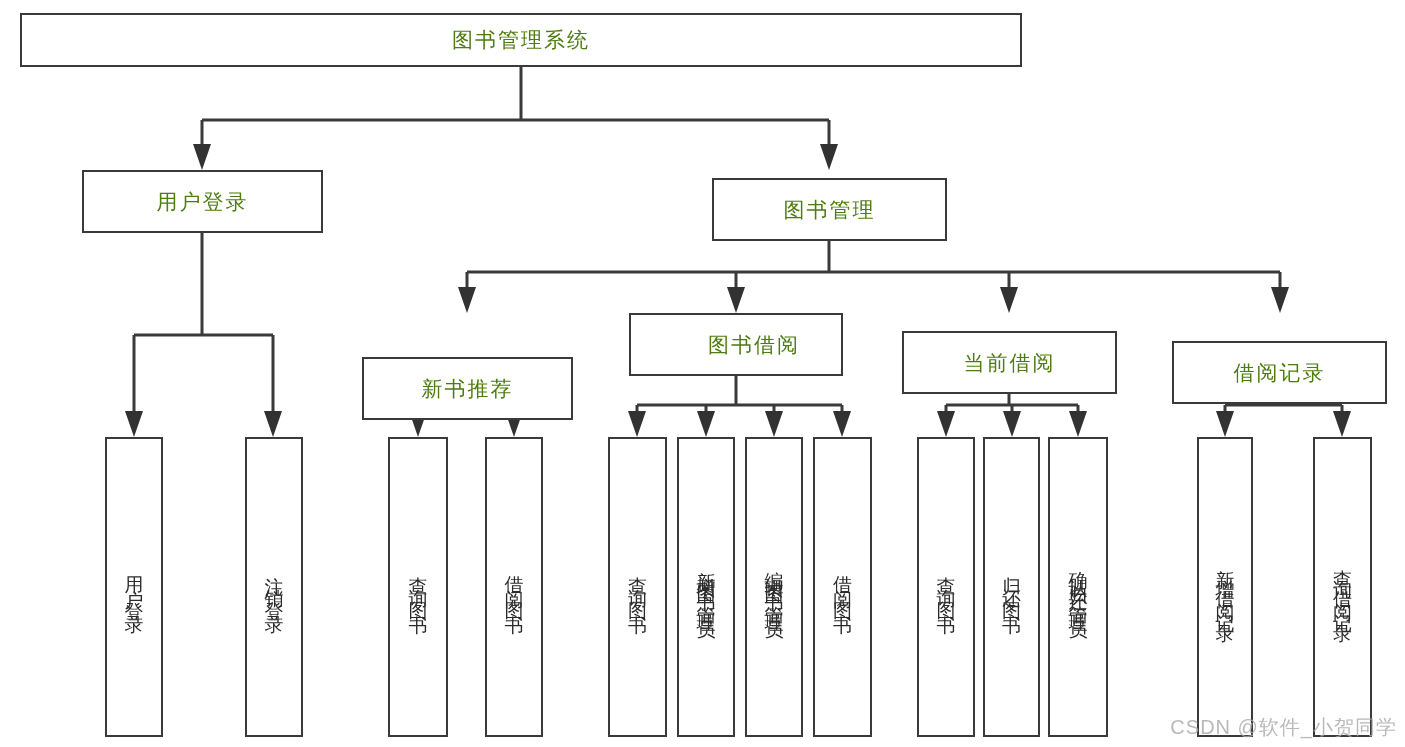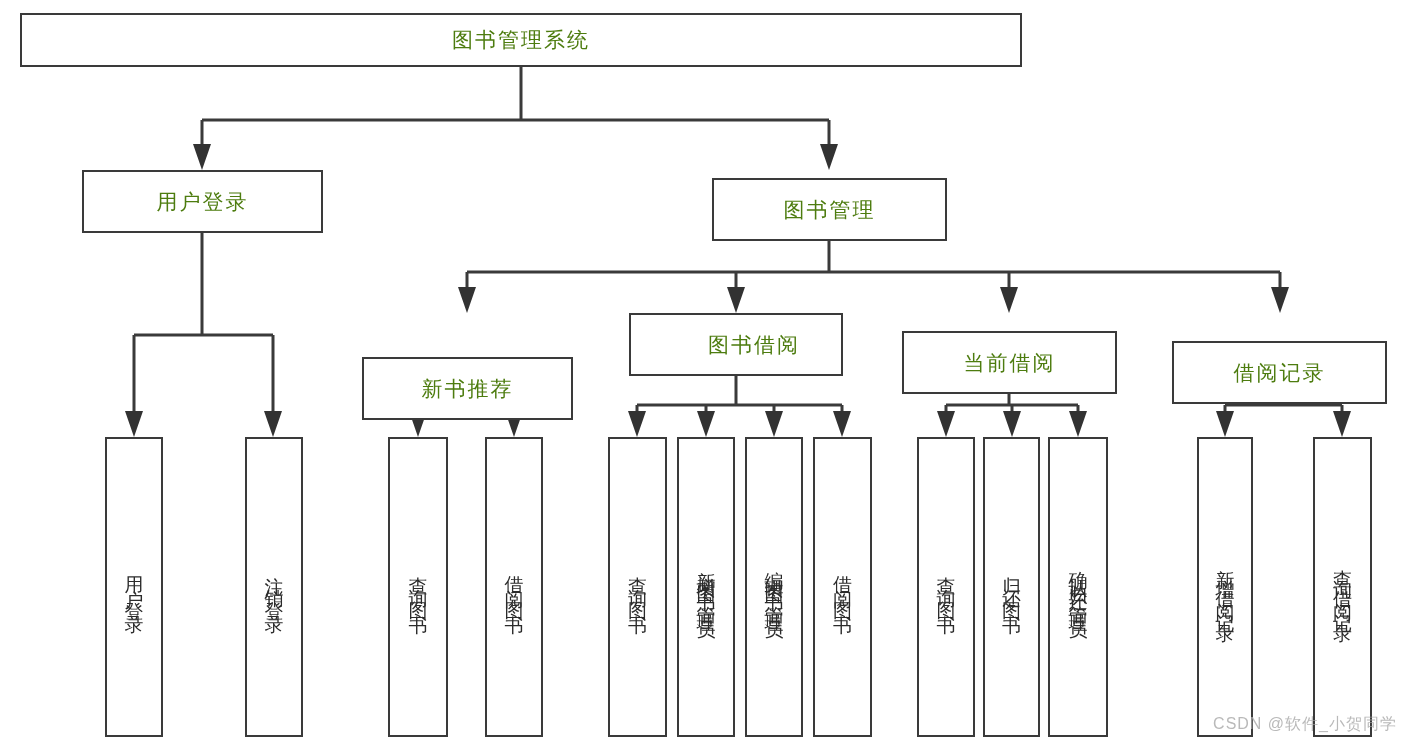--- a/index.html
+++ b/index.html
@@ -59,21 +59,21 @@
     text-orientation: mixed;
   }
   .ls4 { letter-spacing: 13px; }
   .ls6 { letter-spacing: 11px; }
   .ls9 { letter-spacing: 7px;  }
 
   .watermark {
     position: absolute;
     top: 714px;
     right: 8px;
-    font-size: 16px;
+    font-size: 20px;
     color: #a8a8a8;
     opacity: 0.8;
     letter-spacing: 1px;
     white-space: nowrap;
   }
 </style>
 </head>
 <body>
 
 <div class="canvas">

